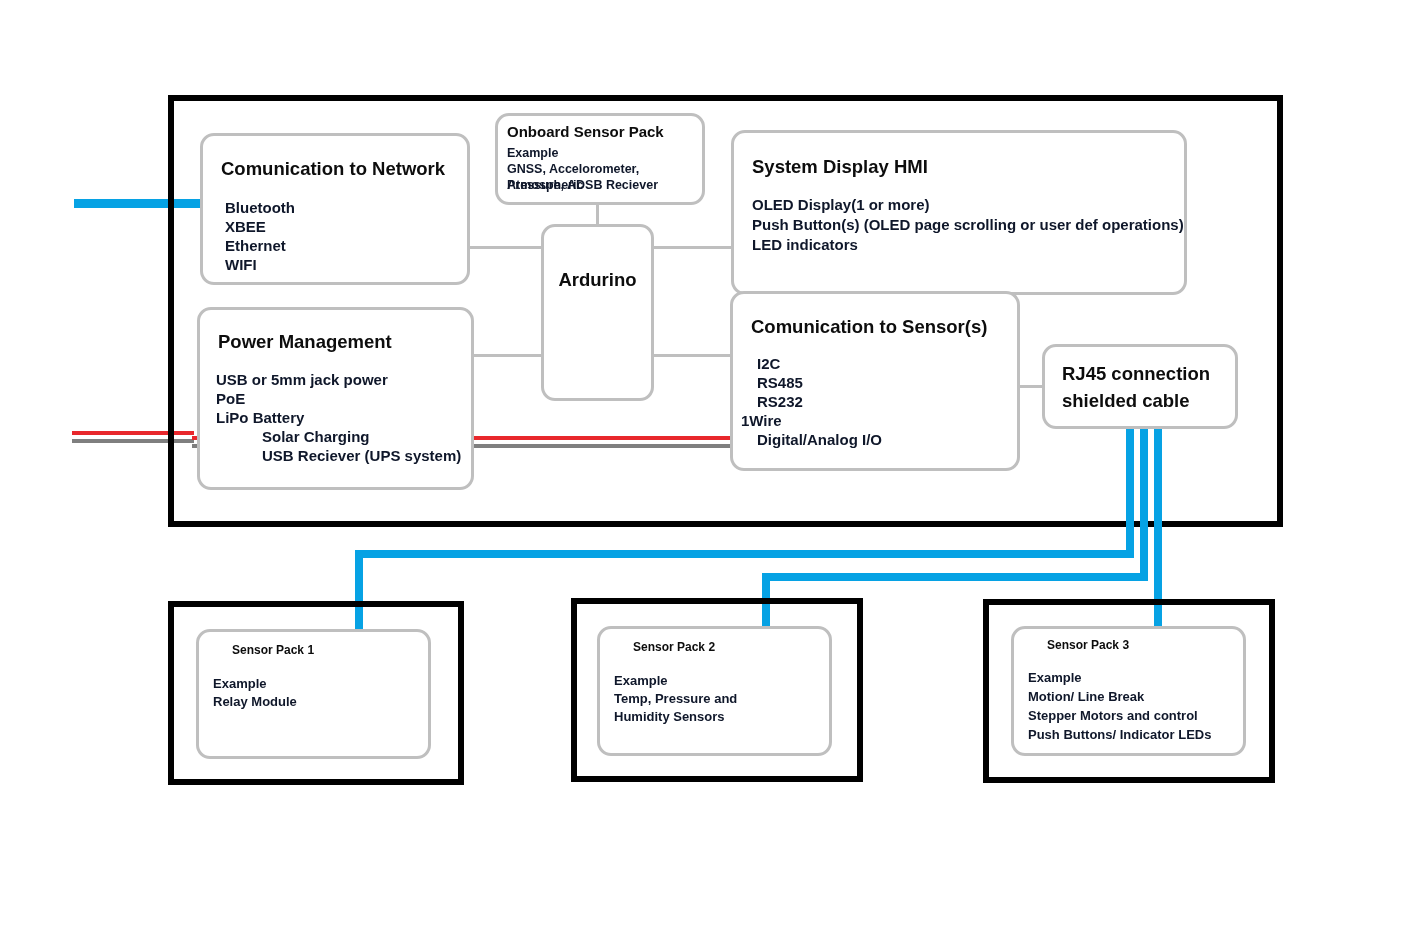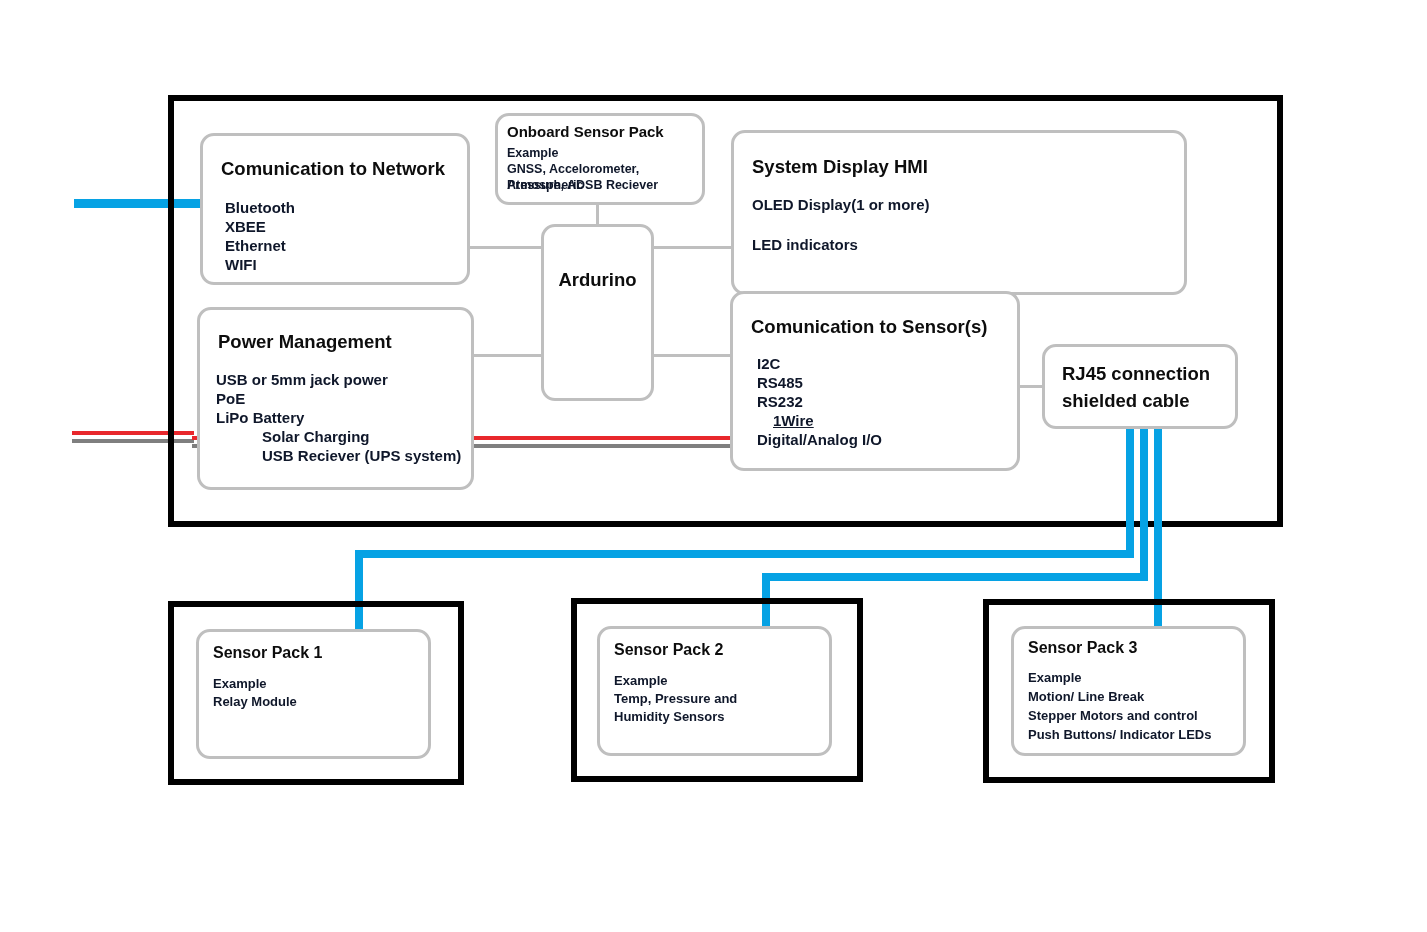--- a/index.html
+++ b/index.html
@@ -38,21 +38,21 @@
     font-weight: bold;
     color: #0d0d0d;
     line-height: 1.15;
   }
   .b-body {
     font-weight: bold;
     color: #0f172a;
     line-height: 1.28;
   }
   .t18 { font-size: 18.5px; }
-  .t16 { font-size: 16px; }
+  .t16 { font-size: 12px; margin-left: 19px; }
   .t15 { font-size: 15px; }
   .t13 { font-size: 13px; }
   .t12 { font-size: 12.5px; }
   .indent { padding-left: 46px; }
 
   
   .wire {
     position: absolute;
     background: #bfbfbf;
   }
@@ -111,38 +111,39 @@
     <div class="b-body t12" style="position:absolute; left:9px; top:61px;">Pressure, ADSB Reciever</div>
   </div>
 
   <div class="soft-box" style="left:541px; top:224px; width:113px; height:177px;">
     <div class="b-title t18" style="position:absolute; left:0; right:0; top:42px; text-align:center;">Ardurino</div>
   </div>
 
   <div class="soft-box" style="left:731px; top:130px; width:456px; height:165px;">
     <div class="b-title t18" style="position:absolute; left:18px; top:23px;">System Display HMI</div>
     <div class="b-body t15" style="position:absolute; left:18px; top:62px;">OLED Display(1 or more)</div>
+    <div class="b-body t15" style="position:absolute; left:18px; top:82px;">Push Button(s) (OLED page scrolling or user def operations)</div>
     <div class="b-body t15" style="position:absolute; left:18px; top:102px;">LED indicators</div>
   </div>
 
   <div class="soft-box" style="left:197px; top:307px; width:277px; height:183px;padding-left:24px;">
     <div class="b-title t18" style="position:absolute; left:18px; top:21px;">Power Management</div>
     <div class="b-body t15" style="position:absolute; left:16px; top:60px;">USB or 5mm jack power</div>
     <div class="b-body t15" style="position:absolute; left:16px; top:79px;">PoE</div>
     <div class="b-body t15" style="position:absolute; left:16px; top:98px;">LiPo Battery</div>
     <div class="b-body t15 indent" style="position:absolute; left:16px; top:117px;">Solar Charging</div>
     <div class="b-body t15 indent" style="position:absolute; left:16px; top:136px;">USB Reciever (UPS system)</div>
   </div>
 
   <div class="soft-box" style="left:730px; top:291px; width:290px; height:180px;">
     <div class="b-title t18" style="position:absolute; left:18px; top:22px;">Comunication to Sensor(s)</div>
     <div class="b-body t15" style="position:absolute; left:24px; top:60px;">I2C</div>
     <div class="b-body t15" style="position:absolute; left:24px; top:79px;">RS485</div>
     <div class="b-body t15" style="position:absolute; left:24px; top:98px;">RS232</div>
-    <div class="b-body t15" style="position:absolute; left:40px; top:117px;text-decoration:underline;">1Wire</div>
+    <div class="b-body t15" style="position:absolute; left:8px; top:117px;">1Wire</div>
     <div class="b-body t15" style="position:absolute; left:24px; top:136px;">Digital/Analog I/O</div>
   </div>
 
   <div class="soft-box" style="left:1042px; top:344px; width:196px; height:85px;">
     <div class="b-title t18" style="position:absolute; left:17px; top:16px;">RJ45 connection</div>
     <div class="b-title t18" style="position:absolute; left:17px; top:43px;text-align:center;">shielded cable</div>
   </div>
 
   <div class="wire-blue" style="left:1126px; top:429px; width:8px; height:129px;"></div>
   <div class="wire-blue" style="left:355px; top:550px; width:779px; height:8px;"></div>

